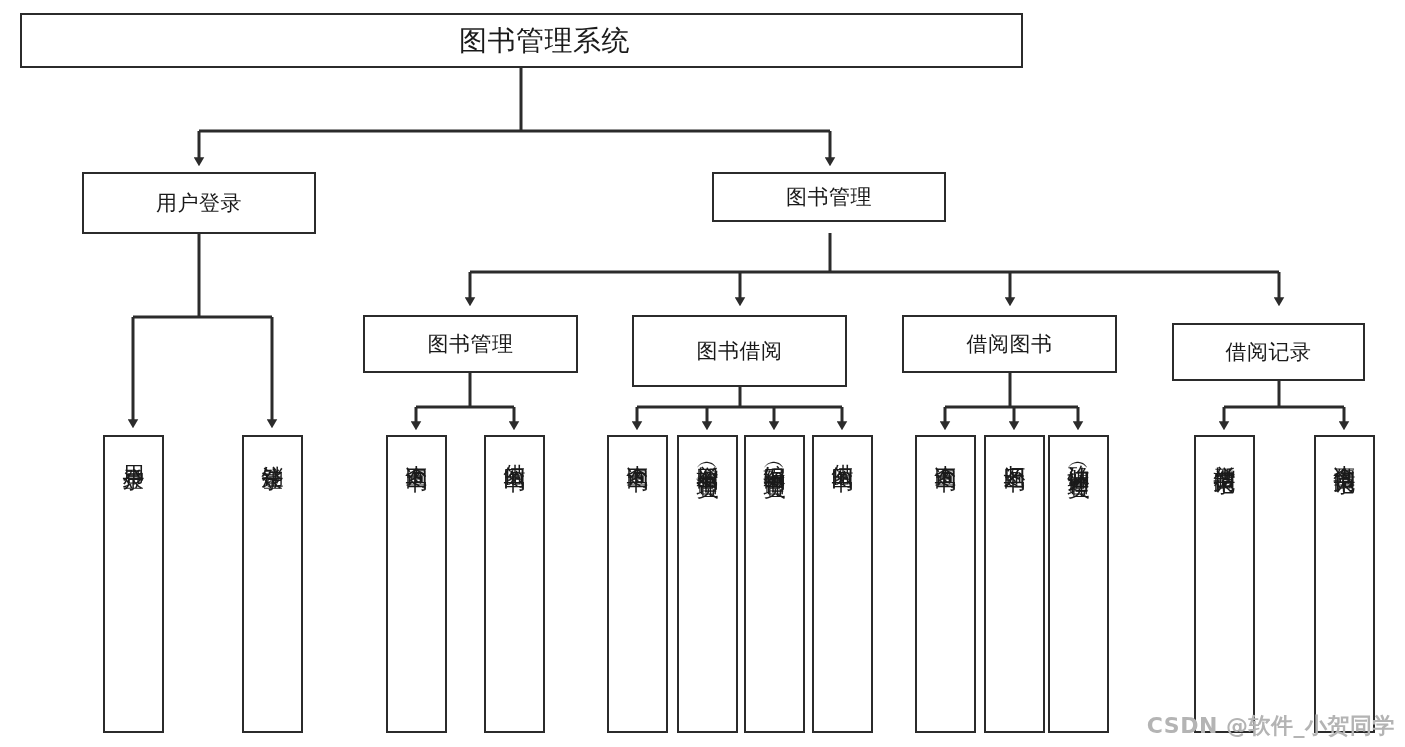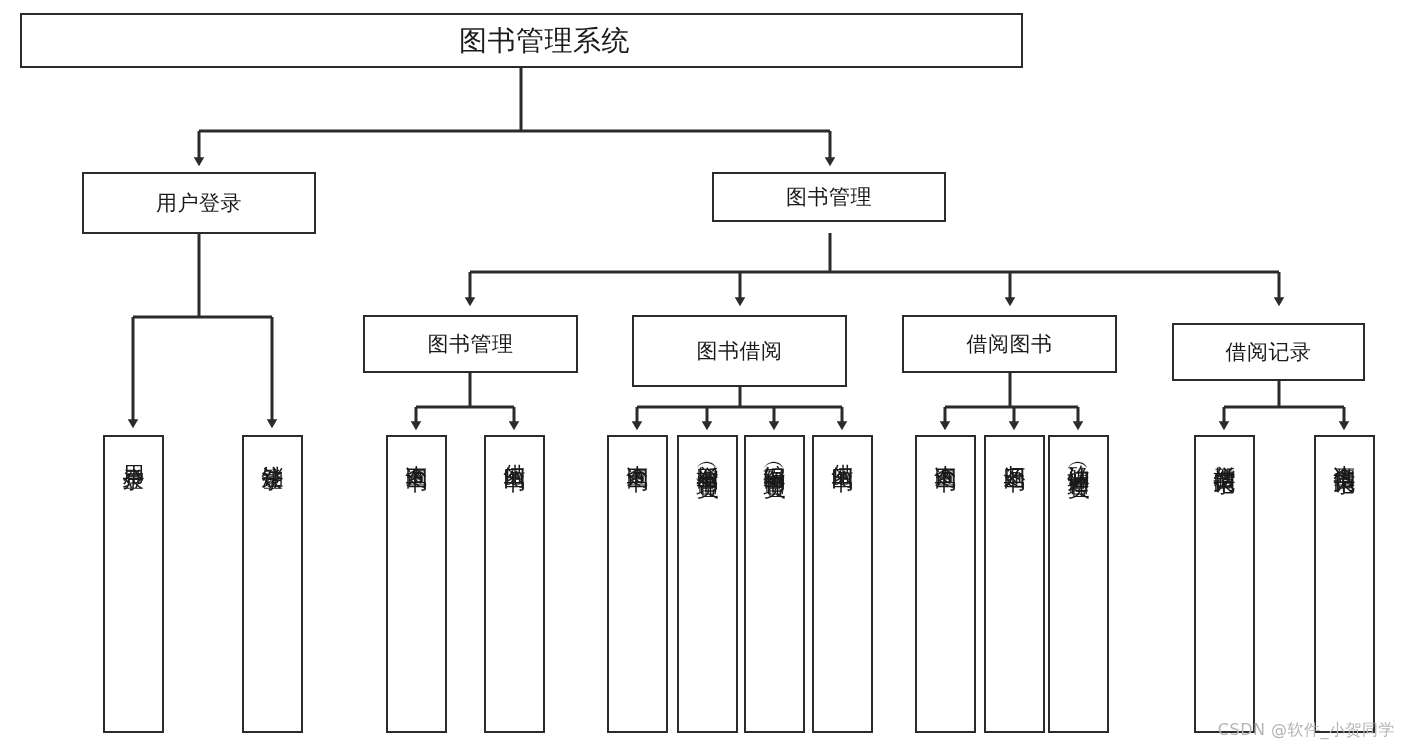--- a/index.html
+++ b/index.html
@@ -60,25 +60,26 @@
     text-orientation: upright;
     font-size: 22px;
     line-height: 1.08;
     letter-spacing: 2px;
     white-space: nowrap;
   }
   #watermark {
     position: absolute;
     right: 10px;
     bottom: 6px;
-    font-size: 16px;
+    font-size: 22px;
     color: #b4b4b4;
     white-space: nowrap;
     pointer-events: none;
     letter-spacing: 0.5px;
+    font-weight: bold;
   }
 </style>
 </head>
 <body>
 
 <div id="diagram-root">
 
   <svg id="diagram-svg" viewBox="0 0 1405 747" xmlns="http://www.w3.org/2000/svg">
     <defs>
       <marker id="arrow" viewBox="0 0 12 14" refX="1" refY="7" markerWidth="9" markerHeight="11" orient="auto-start-reverse" markerUnits="userSpaceOnUse">

